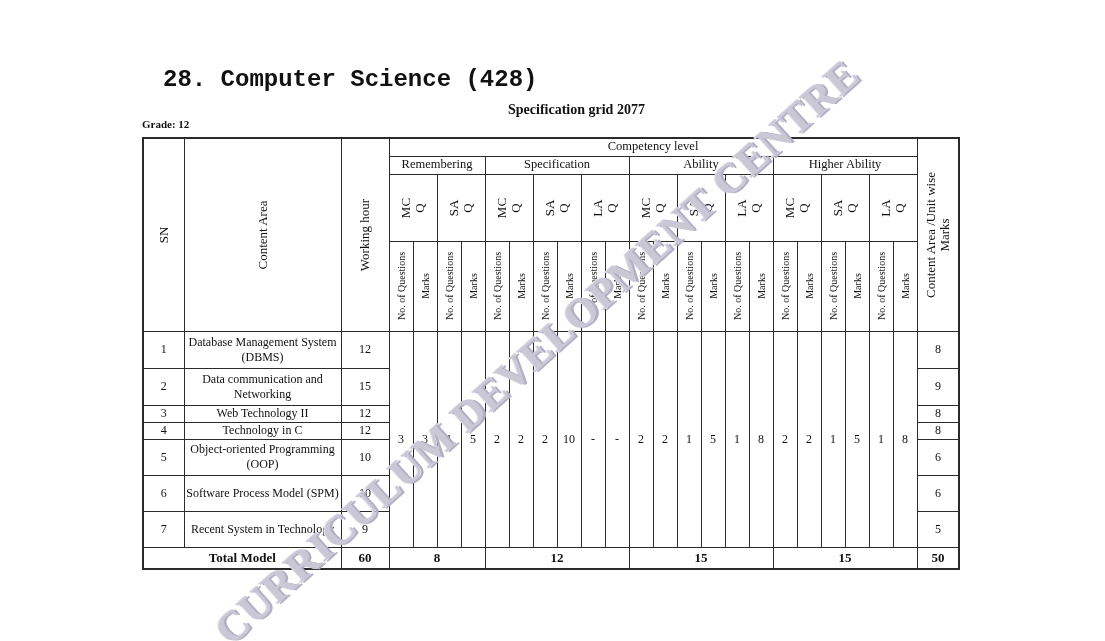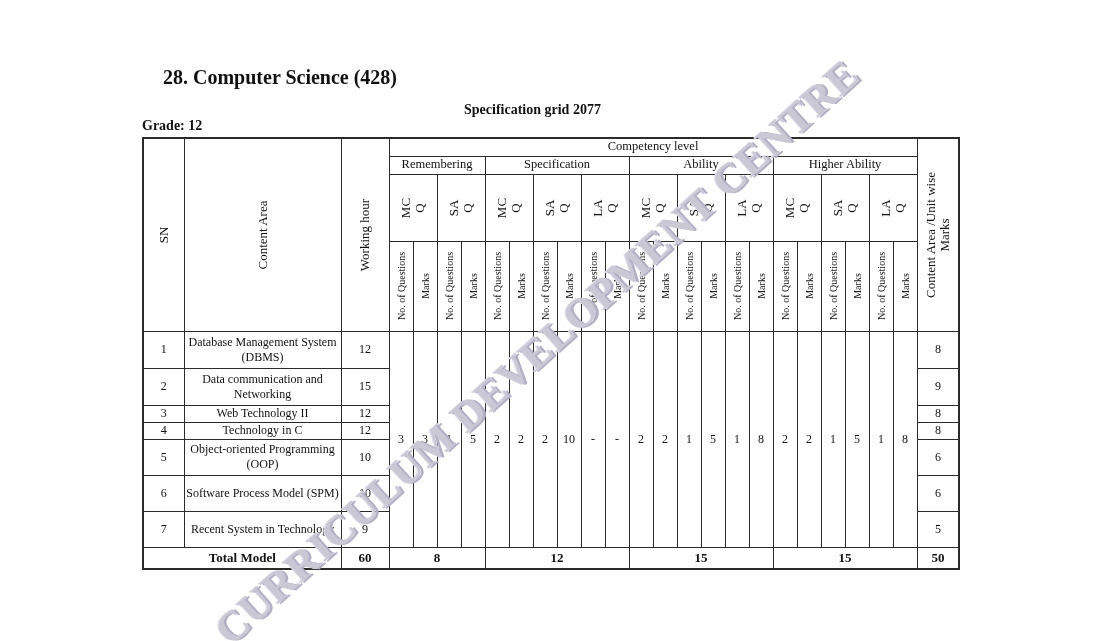--- a/index.html
+++ b/index.html
@@ -1,23 +1,23 @@
 <!DOCTYPE html>
 <html><head>
 <meta charset="utf-8">
 <style>
   html,body{margin:0;padding:0;background:#fff;}
   .page{
     position:relative;width:1105px;height:641px;background:#ffffff;
     font-family:"Liberation Serif",serif;color:#111;overflow:hidden;
   }
   .abs{position:absolute;}
-  .doc-title{left:163px;top:66px;font-size:20px;font-weight:bold;}
-  .grid-title{left:464px;top:102px;font-size:14px;font-weight:bold;}
-  .grade{left:142px;top:118px;font-size:14px;font-weight:bold;}
+  .doc-title{left:163px;top:66px;font-size:24px;font-weight:bold;font-family:Liberation Mono, monospace;}
+  .grid-title{left:508px;top:102px;font-size:14px;font-weight:bold;}
+  .grade{left:142px;top:118px;font-size:11px;font-weight:bold;}
   .subject{left:642px;top:118px;font-size:14px;font-weight:bold;white-space:pre;}
 
   table.spec{
     position:absolute;left:142px;top:137px;width:816px;
     border-collapse:collapse;table-layout:fixed;
     font-size:12px;color:#111;
   }
   table.spec td{
     border:1px solid #2b2b2b;padding:0;overflow:hidden;
     text-align:center;vertical-align:middle;line-height:1.25;

